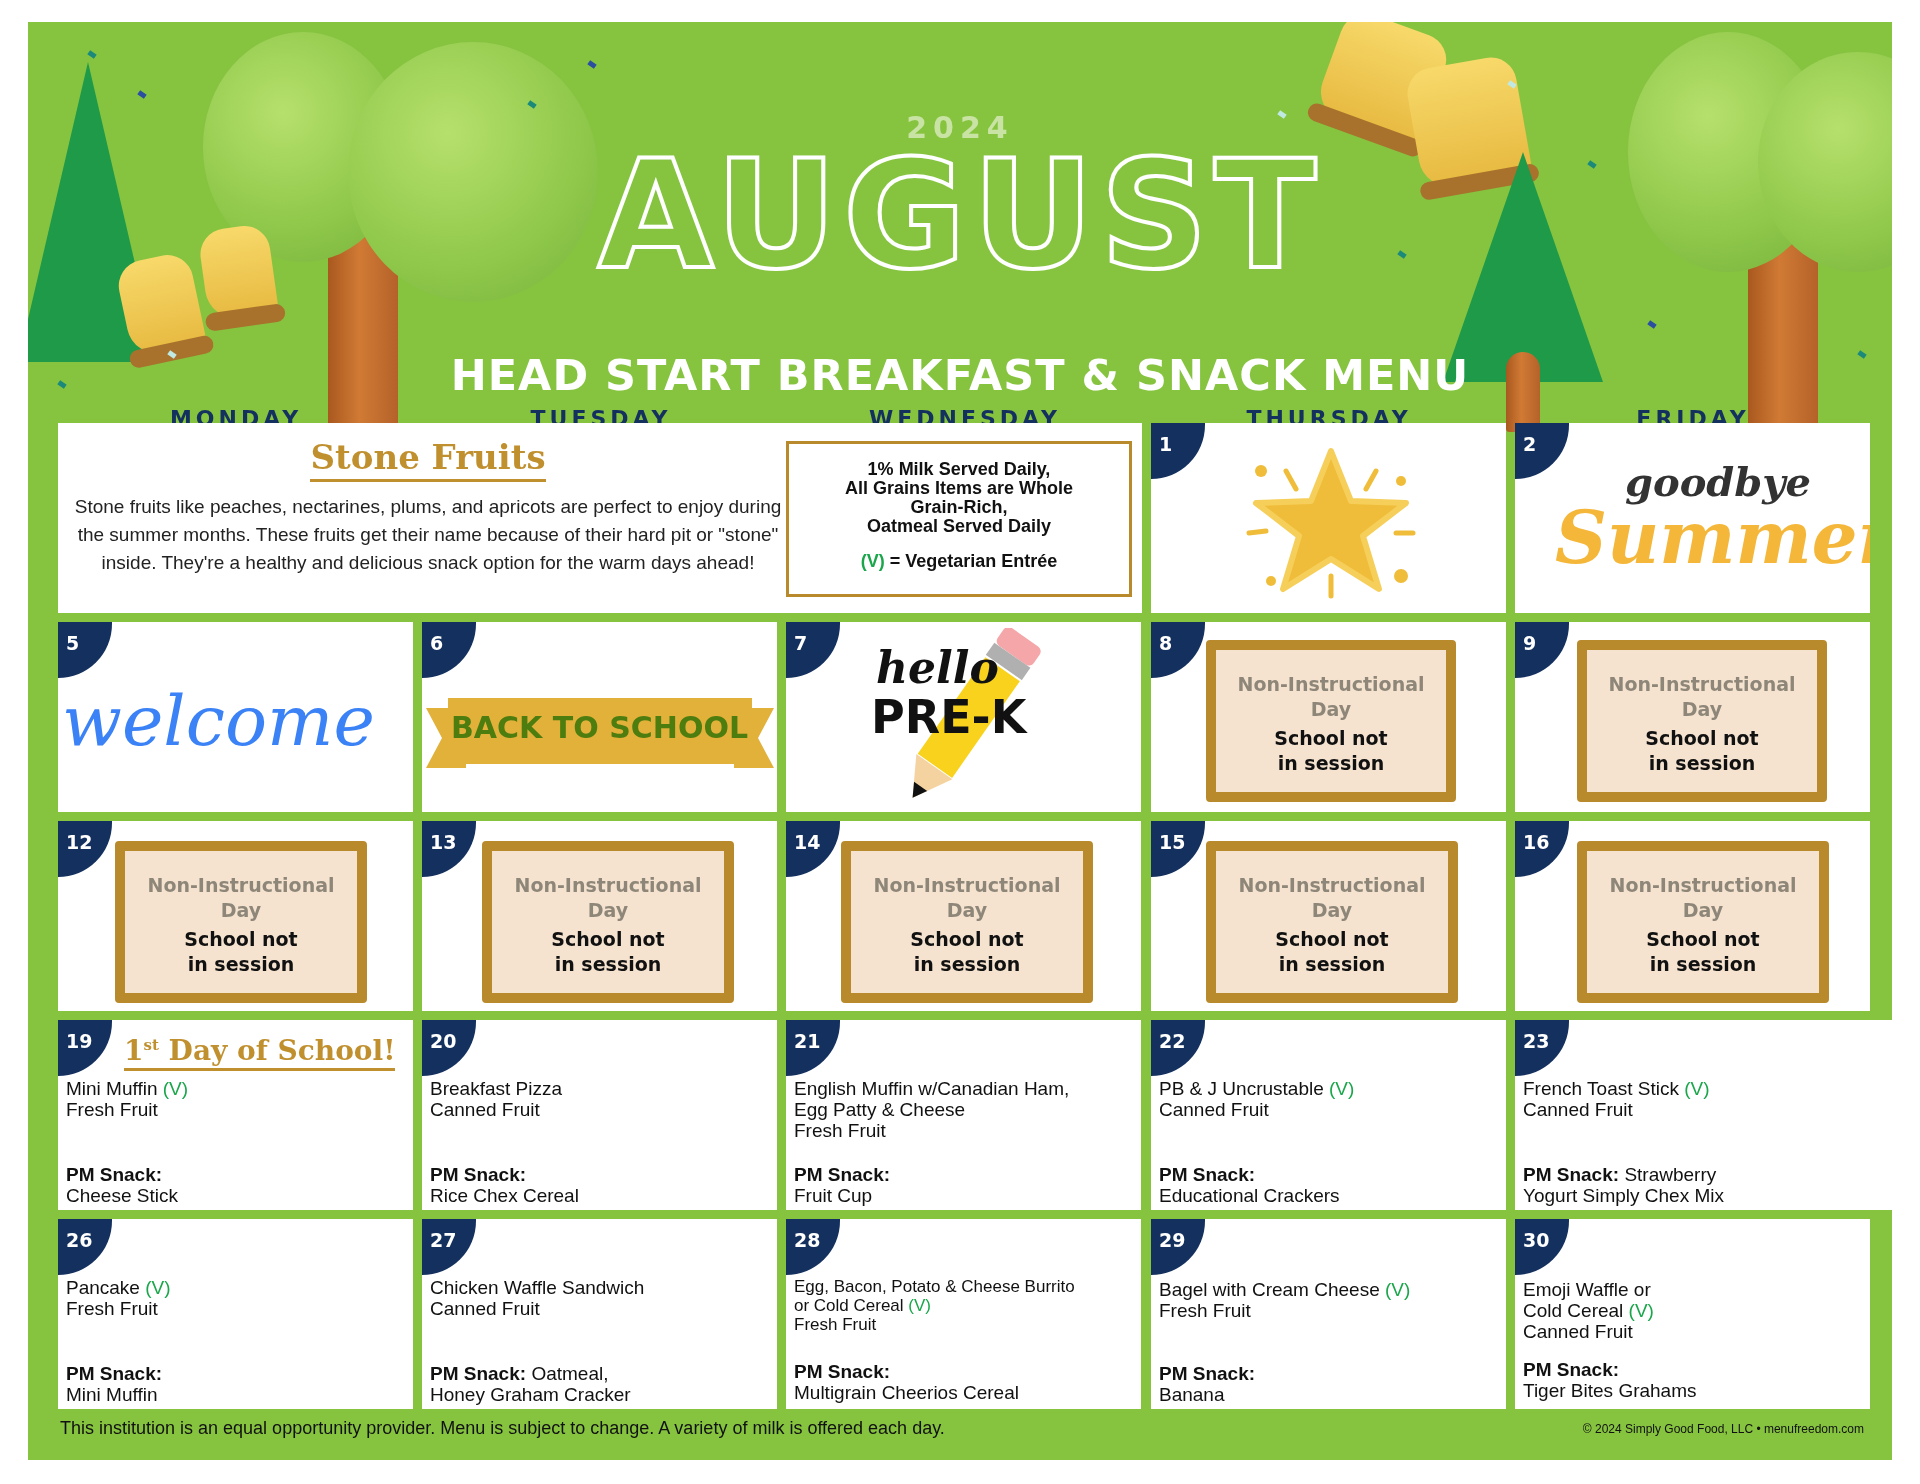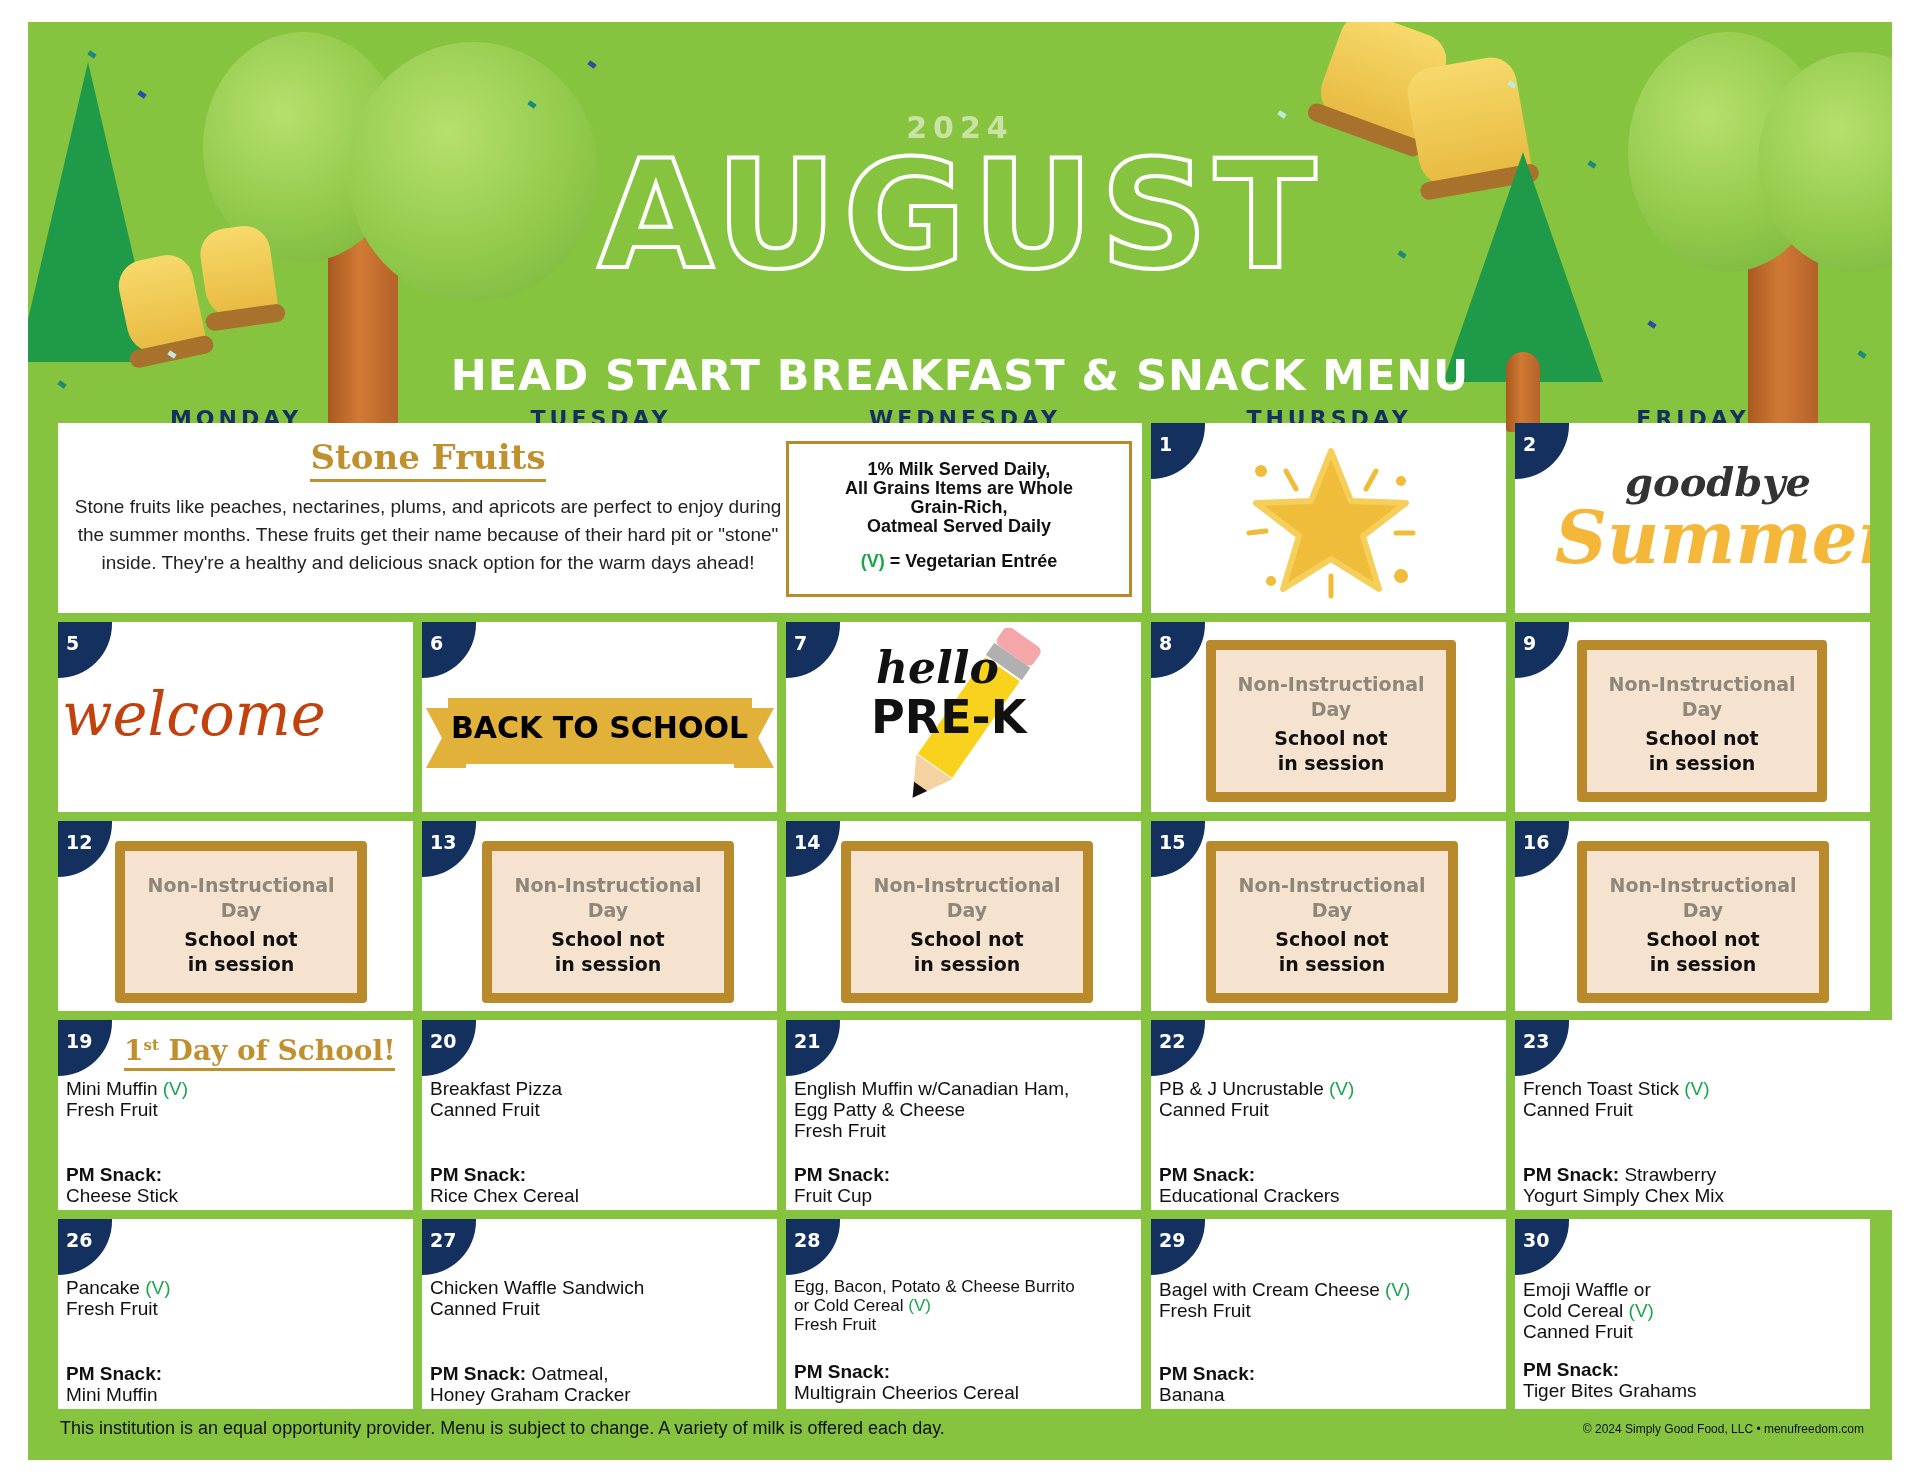--- a/index.html
+++ b/index.html
@@ -119,31 +119,31 @@
   </div>
 
   <div class="cell" style="left:1487px;top:401px;width:355px;height:190px;">
     <div class="daynum">2</div>
     <div class="art" style="left:110px;top:35px;font-family:'DejaVu Serif',serif;font-style:italic;font-weight:bold;font-size:40px;color:#333;">goodbye</div>
     <div class="art" style="left:40px;top:72px;font-family:'DejaVu Serif',serif;font-style:italic;font-weight:bold;font-size:72px;color:#f5b73a;">Summer</div>
   </div>
 
   <div class="cell" style="left:30px;top:600px;width:355px;height:190px;">
     <div class="daynum">5</div>
-    <div class="art" style="left:4px;top:58px;font-family:'DejaVu Serif',serif;font-style:italic;font-size:59px;color:#c2410c;">welcome</div>
+    <div class="art" style="left:4px;top:58px;font-family:'DejaVu Serif',serif;font-style:italic;font-size:70px;color:#3b82f6;">welcome</div>
   </div>
 
   <div class="cell" style="left:394px;top:600px;width:355px;height:190px;">
     <div class="daynum">6</div>
     <svg class="art" style="left:4px;top:68px;" width="348" height="90" viewBox="0 0 348 90">
       <polygon points="0,18 40,18 40,78 0,78 16,48" fill="#e2b13a"></polygon>
       <polygon points="348,18 308,18 308,78 348,78 332,48" fill="#e2b13a"></polygon>
       <rect x="22" y="8" width="304" height="66" fill="#e2b13a"></rect>
     </svg>
-    <div class="art" style="left:0;width:355px;top:88px;text-align:center;font-family:'DejaVu Sans',sans-serif;font-weight:bold;font-size:30px;color:#000000;">BACK TO SCHOOL</div>
+    <div class="art" style="left:0;width:355px;top:88px;text-align:center;font-family:'DejaVu Sans',sans-serif;font-weight:bold;font-size:30px;color:#4d7c0f;">BACK TO SCHOOL</div>
   </div>
 
   <div class="cell" style="left:758px;top:600px;width:355px;height:190px;">
     <div class="daynum">7</div>
     <svg class="art" style="left:80px;top:6px;" width="200" height="182" viewBox="0 0 200 182">
       <g transform="rotate(35 100 90)">
         <rect x="80" y="-10" width="44" height="22" fill="#f5a6a8" rx="6"></rect>
         <rect x="80" y="12" width="44" height="16" fill="#b0b0b0"></rect>
         <rect x="80" y="28" width="44" height="120" fill="#f8d21c" stroke="#fff" stroke-width="2"></rect>
         <polygon points="80,148 124,148 102,186" fill="#f4d3a0"></polygon>

